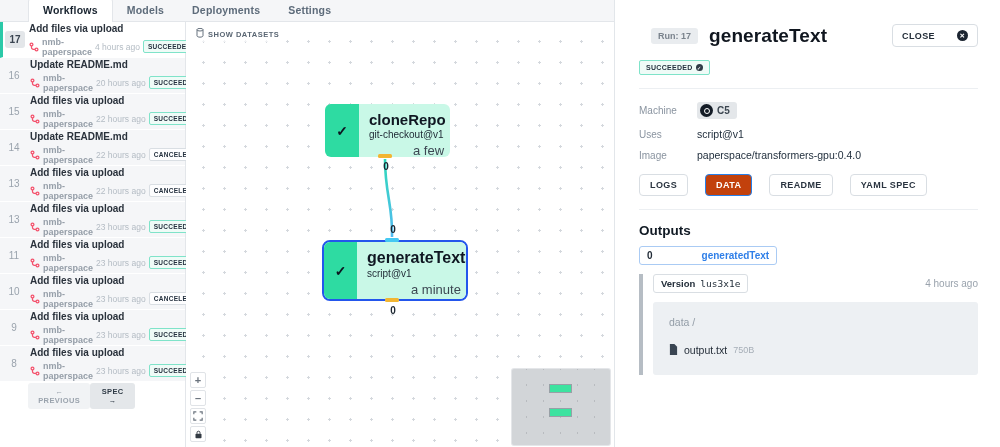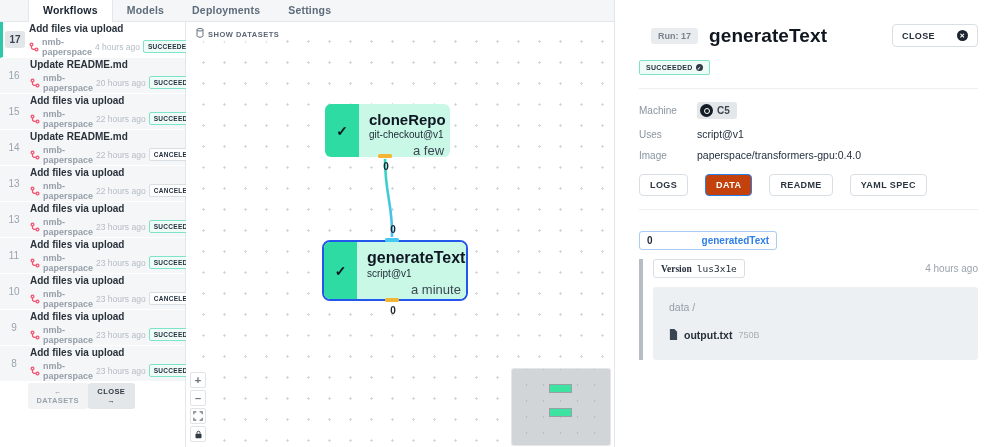--- a/index.html
+++ b/index.html
@@ -100,27 +100,27 @@
     letter-spacing:.4px; color:#2a3440; cursor:pointer; font-family:"Liberation Sans", sans-serif; }
   .ptab.active { background:#c2410c; border-color:#2680eb; color:#fff; }
   .outputs-h { font-size:13.5px; font-weight:700; color:#111a24; margin-top:2px; }
   .out-chip { display:inline-flex; align-items:center; gap:5px; border:1px solid #aacbf4; border-radius:3px;
     padding:3px 7px; margin-top:8px; font-size:10px; font-weight:700; cursor:pointer; background:#fff; }
   .out-chip .idx { color:#222c38; }
   .out-chip .nm { color:#2f7fe8;padding-left:44px; }
   .out-section { margin-top:9px; border-left:4px solid #b6bdc4; padding-left:10px; }
   .ver-row { display:flex; align-items:center; }
   .ver-chip { display:inline-flex; align-items:center; gap:5px; border:1px solid #d9dee3; border-radius:3px; padding:3px 7px; background:#fff; }
-  .ver-label { font-size:9.5px; font-weight:700; color:#232e3a;font-family:Liberation Serif, serif; }
+  .ver-label { font-size:9.5px; font-weight:700; color:#232e3a; }
   .ver-value { font-size:9.5px; font-family:"DejaVu Sans Mono", monospace; color:#232e3a; }
   .ver-time { margin-left:auto; font-size:10px; color:#9aa3ad; }
   .files-box { margin-top:9px; background:#edf0f3; border-radius:3px; padding:14px 16px 16px 16px; }
   .files-path { font-size:10.5px; color:#939da7; }
   .file-row { display:flex; align-items:center; gap:6px; margin-top:13px; cursor:pointer; }
-  .file-name { font-size:10.5px; font-weight:700; color:#262f3a; }
+  .file-name { font-size:10.5px; font-weight:400; color:#262f3a; }
   .file-size { font-size:9px; color:#a6aeb7; }
 </style>
 </head>
 <body>
 
 <div class="app">
 
   <nav class="topnav">
     <div class="tab active">Workflows</div>
     <div class="tab">Models</div>
@@ -344,22 +344,22 @@
           <span class="run-time">23 hours ago</span>
           <span class="badge succeeded">
                 <span class="badge-txt">SUCCEEDED</span>
                 <span class="badge-ic-ok">✓</span>
               </span>
         </div>
       </div>
     </div>
   </div>
     <div class="pagination">
-      <button class="pg prev">← DATASETS</button>
-      <button class="pg next">CLOSE →</button>
+      <button class="pg prev">← PREVIOUS</button>
+      <button class="pg next">SPEC →</button>
     </div>
   </aside>
 
   <main class="canvas">
     <div class="show-datasets">
       <span>
         <svg viewBox="0 0 10 13" width="8" height="10">
             <ellipse cx="5" cy="2.2" rx="3.9" ry="1.7" fill="none" stroke="#5a6673" stroke-width="1.2"></ellipse>
             <path d="M1.1 2.2v8c0 .95 1.75 1.7 3.9 1.7s3.9-.75 3.9-1.7v-8" fill="none" stroke="#5a6673" stroke-width="1.2"></path>
           </svg>
@@ -457,20 +457,21 @@
     </div>
 
     <div class="ptabs">
       <button class="ptab">LOGS</button>
       <button class="ptab active">DATA</button>
       <button class="ptab">README</button>
       <button class="ptab">YAML SPEC</button>
     </div>
     <hr>
 
+    <div class="outputs-h">Outputs</div>
     <div class="out-chip">
       <span class="idx">0</span>
       <span class="nm">generatedText</span>
     </div>
 
     <div class="out-section">
       <div class="ver-row">
         <span class="ver-chip">
           <span class="ver-label">Version</span>
           <span class="ver-value">lus3x1e</span>

